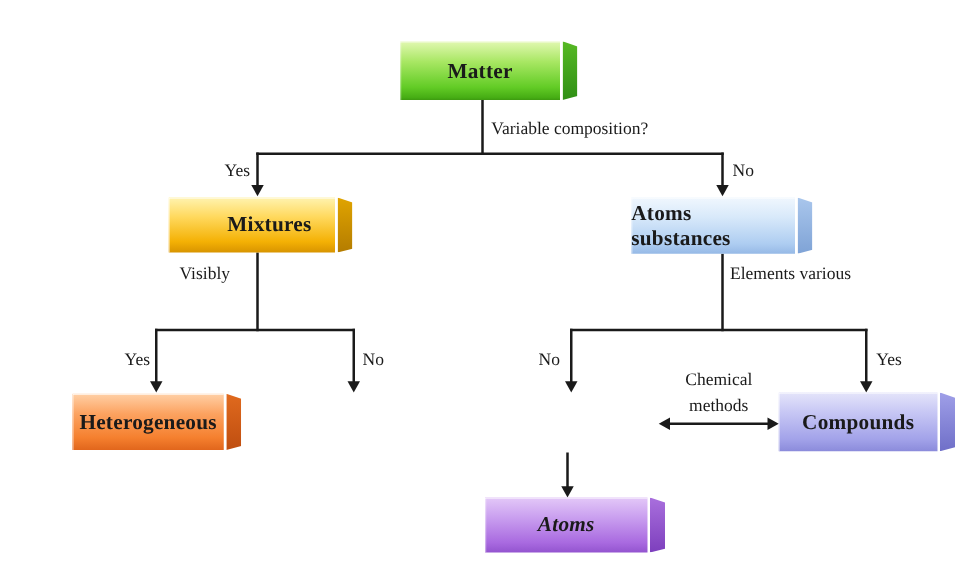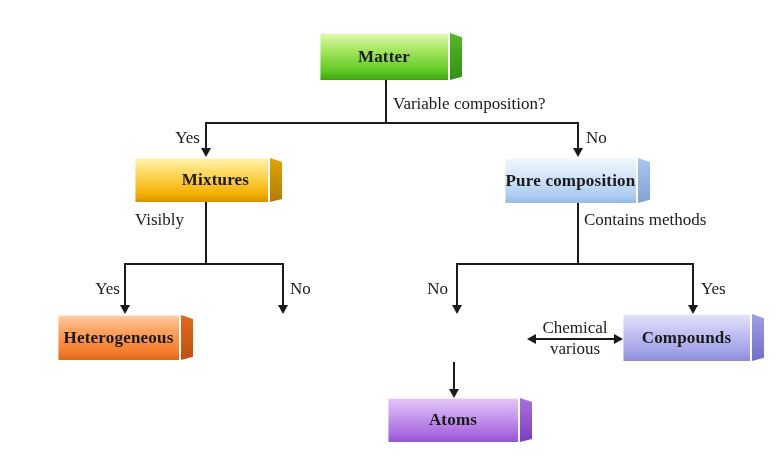--- a/index.html
+++ b/index.html
@@ -21,32 +21,32 @@
   .green  .face{background:linear-gradient(to bottom,#e2f8b2 0%,#a8e763 35%,#63cc26 78%,#46ad14 96%,#3d9a10 100%);}
   .green  .side{background:linear-gradient(to bottom,#57b925,#2f8f15);}
   .gold   .face{background:linear-gradient(to bottom,#fff3b0 0%,#ffd95e 35%,#f4b105 80%,#d89400 100%);padding-left:28px;}
   .gold   .side{background:linear-gradient(to bottom,#e0a400,#b47c00);}
   .blue   .face{background:linear-gradient(to bottom,#f0f7fe 0%,#d8e9fa 35%,#aecdf1 82%,#96b9e6 100%);}
   .blue   .side{background:linear-gradient(to bottom,#a9c6ec,#7fa3d6);}
   .orange .face{background:linear-gradient(to bottom,#ffd0a6 0%,#fca361 35%,#f5802f 78%,#e1661c 100%);}
   .orange .side{background:linear-gradient(to bottom,#e06a1e,#bf4e10);}
   .peri   .face{background:linear-gradient(to bottom,#e4e4fa 0%,#c6c6f4 35%,#a2a2e9 80%,#8b8bdb 100%);}
   .peri   .side{background:linear-gradient(to bottom,#9f9fe8,#6f6fc8);}
-  .violet .face{background:linear-gradient(to bottom,#e3c8f8 0%,#c79bee 40%,#a96ae0 82%,#9354cf 100%);}
+  .violet .face{background:linear-gradient(to bottom,#e3c8f8 0%,#c79bee 40%,#a96ae0 82%,#9354cf 100%);font-style:italic;}
   .violet .side{background:linear-gradient(to bottom,#a96fdd,#7d3fbd);}
   
   .h-line,.v-line{position:absolute;background:#1a1a1a;}
   .h-line{height:2px;}
   .v-line{width:2px;}
   .ah{position:absolute;width:0;height:0;}
   .ah-down {border-left:5px solid transparent;border-right:5px solid transparent;border-top:9px solid #1a1a1a;}
   .ah-left {border-top:5px solid transparent;border-bottom:5px solid transparent;border-right:9px solid #1a1a1a;}
   .ah-right{border-top:5px solid transparent;border-bottom:5px solid transparent;border-left:9px solid #1a1a1a;}
   
-  .lbl{position:absolute;font-size:17px;line-height:21px;white-space:nowrap;}
+  .lbl{position:absolute;font-size:14px;line-height:21px;white-space:nowrap;}
   .lbl.right-align{text-align:right;}
   .lbl.center{text-align:center;white-space:normal;}
 </style>
 </head>
 <body>
 
 <div id="canvas">
 
   <div class="v-line" style="left:385px;top:80px;height:44px;"></div>
   <div class="h-line" style="left:205px;top:122px;width:374px;"></div>
@@ -77,50 +77,50 @@
   <div class="ah ah-down" style="left:449px;top:389px;"></div>
 
   <div class="lbl" style="left:393px;top:93px;">Variable composition?</div>
   <div class="lbl right-align" style="left:150px;top:127px;width:50px;">Yes</div>
   <div class="lbl" style="left:586px;top:127px;">No</div>
 
   <div class="lbl right-align" style="left:12px;top:209px;width:172px;">
     <span>Visibly</span><br>
   </div>
   <div class="lbl" style="left:584px;top:209px;">
-    <span>Contains methods</span><br>
+    <span>Elements various</span><br>
   </div>
 
   <div class="lbl right-align" style="left:70px;top:278px;width:50px;">Yes</div>
   <div class="lbl" style="left:290px;top:278px;">No</div>
   <div class="lbl right-align" style="left:400px;top:278px;width:48px;">No</div>
   <div class="lbl" style="left:701px;top:278px;">Yes</div>
 
-  <div class="lbl center" style="left:520px;top:294px;width:110px;margin-top:23px;">
+  <div class="lbl center" style="left:520px;top:294px;width:110px;">
     <span>Chemical</span><br>
-    <span>various</span>
+    <span>methods</span>
   </div>
 
   <div class="node green" style="left:320px;top:33px;width:128px;height:47px;">
     <div class="face">
       <span>Matter</span>
     </div>
     <div class="side"></div>
   </div>
 
   <div class="node gold" style="left:135px;top:158px;width:133px;height:44px;">
     <div class="face">
       <span>Mixtures</span>
     </div>
     <div class="side"></div>
   </div>
 
   <div class="node blue" style="left:505px;top:158px;width:131px;height:45px;">
     <div class="face">
-      <span>Pure composition</span>
+      <span>Atoms substances</span>
     </div>
     <div class="side"></div>
   </div>
 
   <div class="node orange" style="left:58px;top:315px;width:121px;height:45px;">
     <div class="face">
       <span>Heterogeneous</span>
     </div>
     <div class="side"></div>
   </div>

